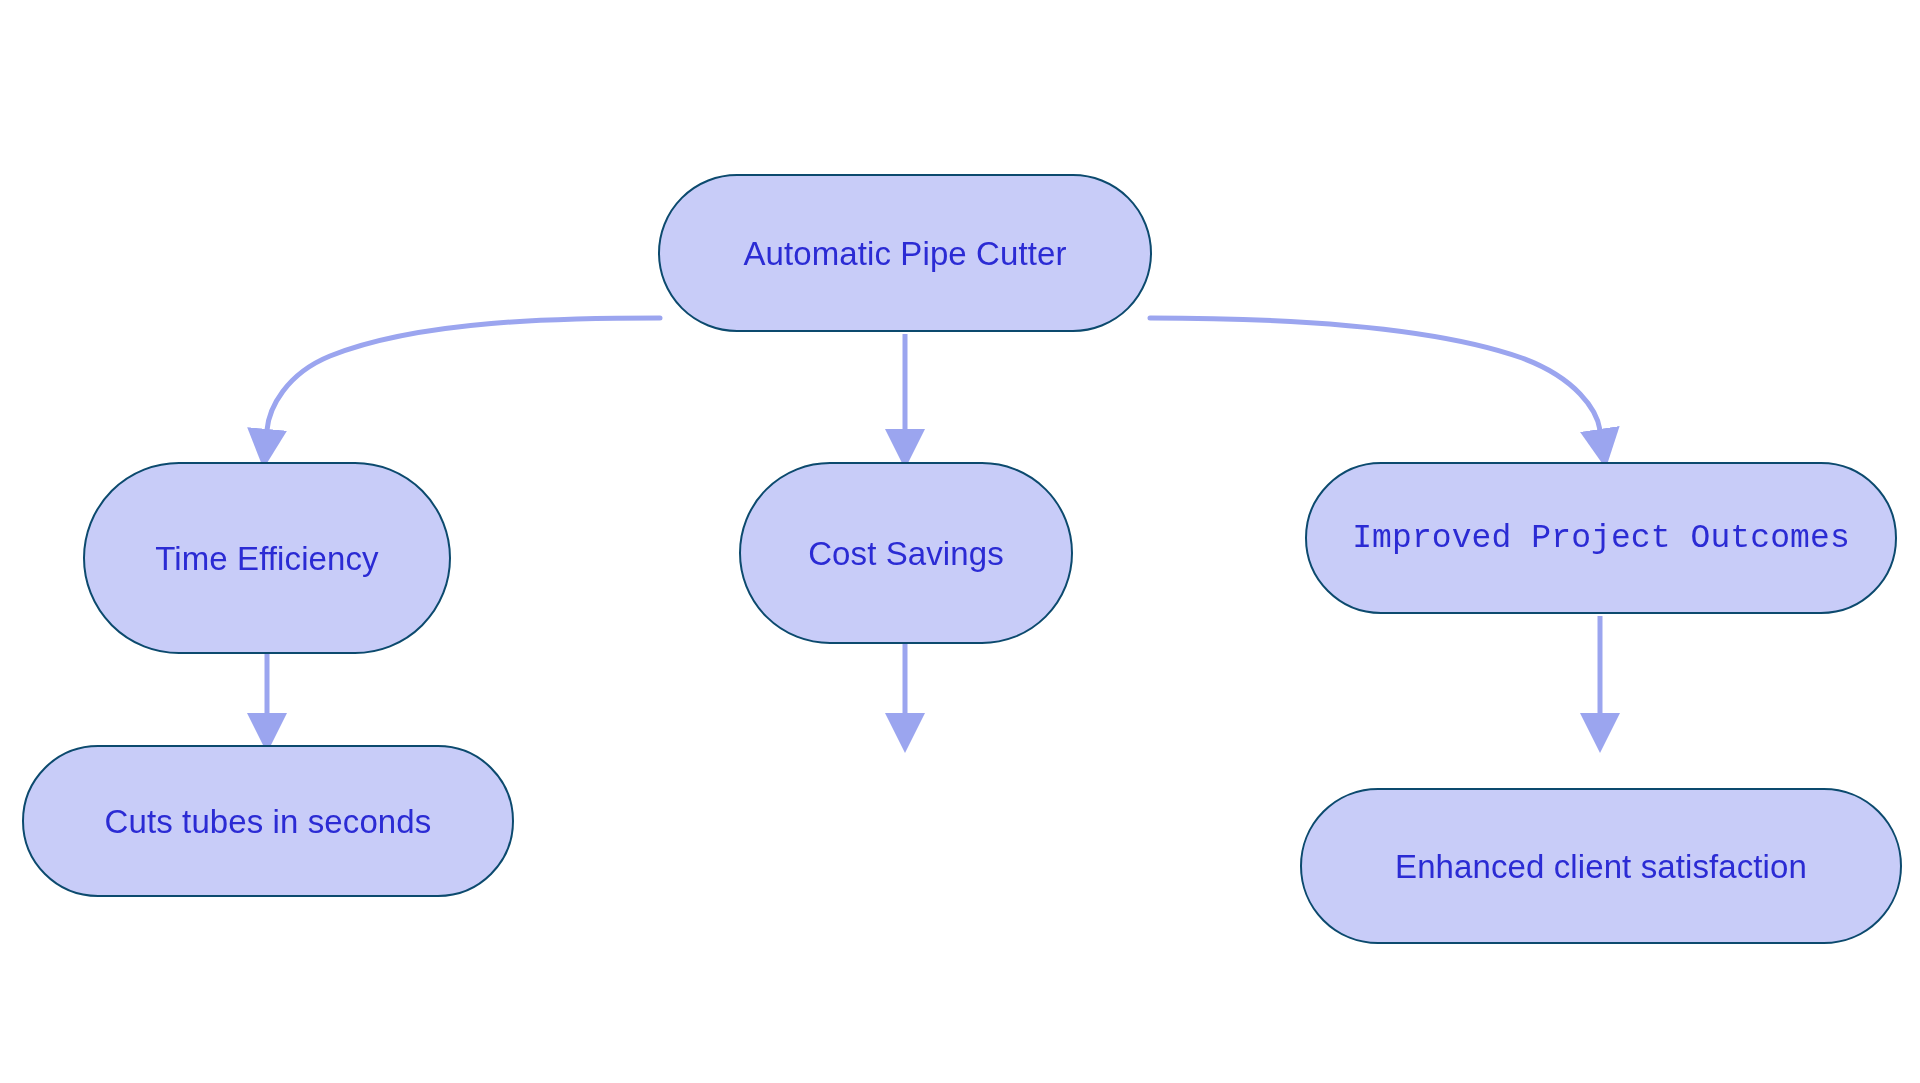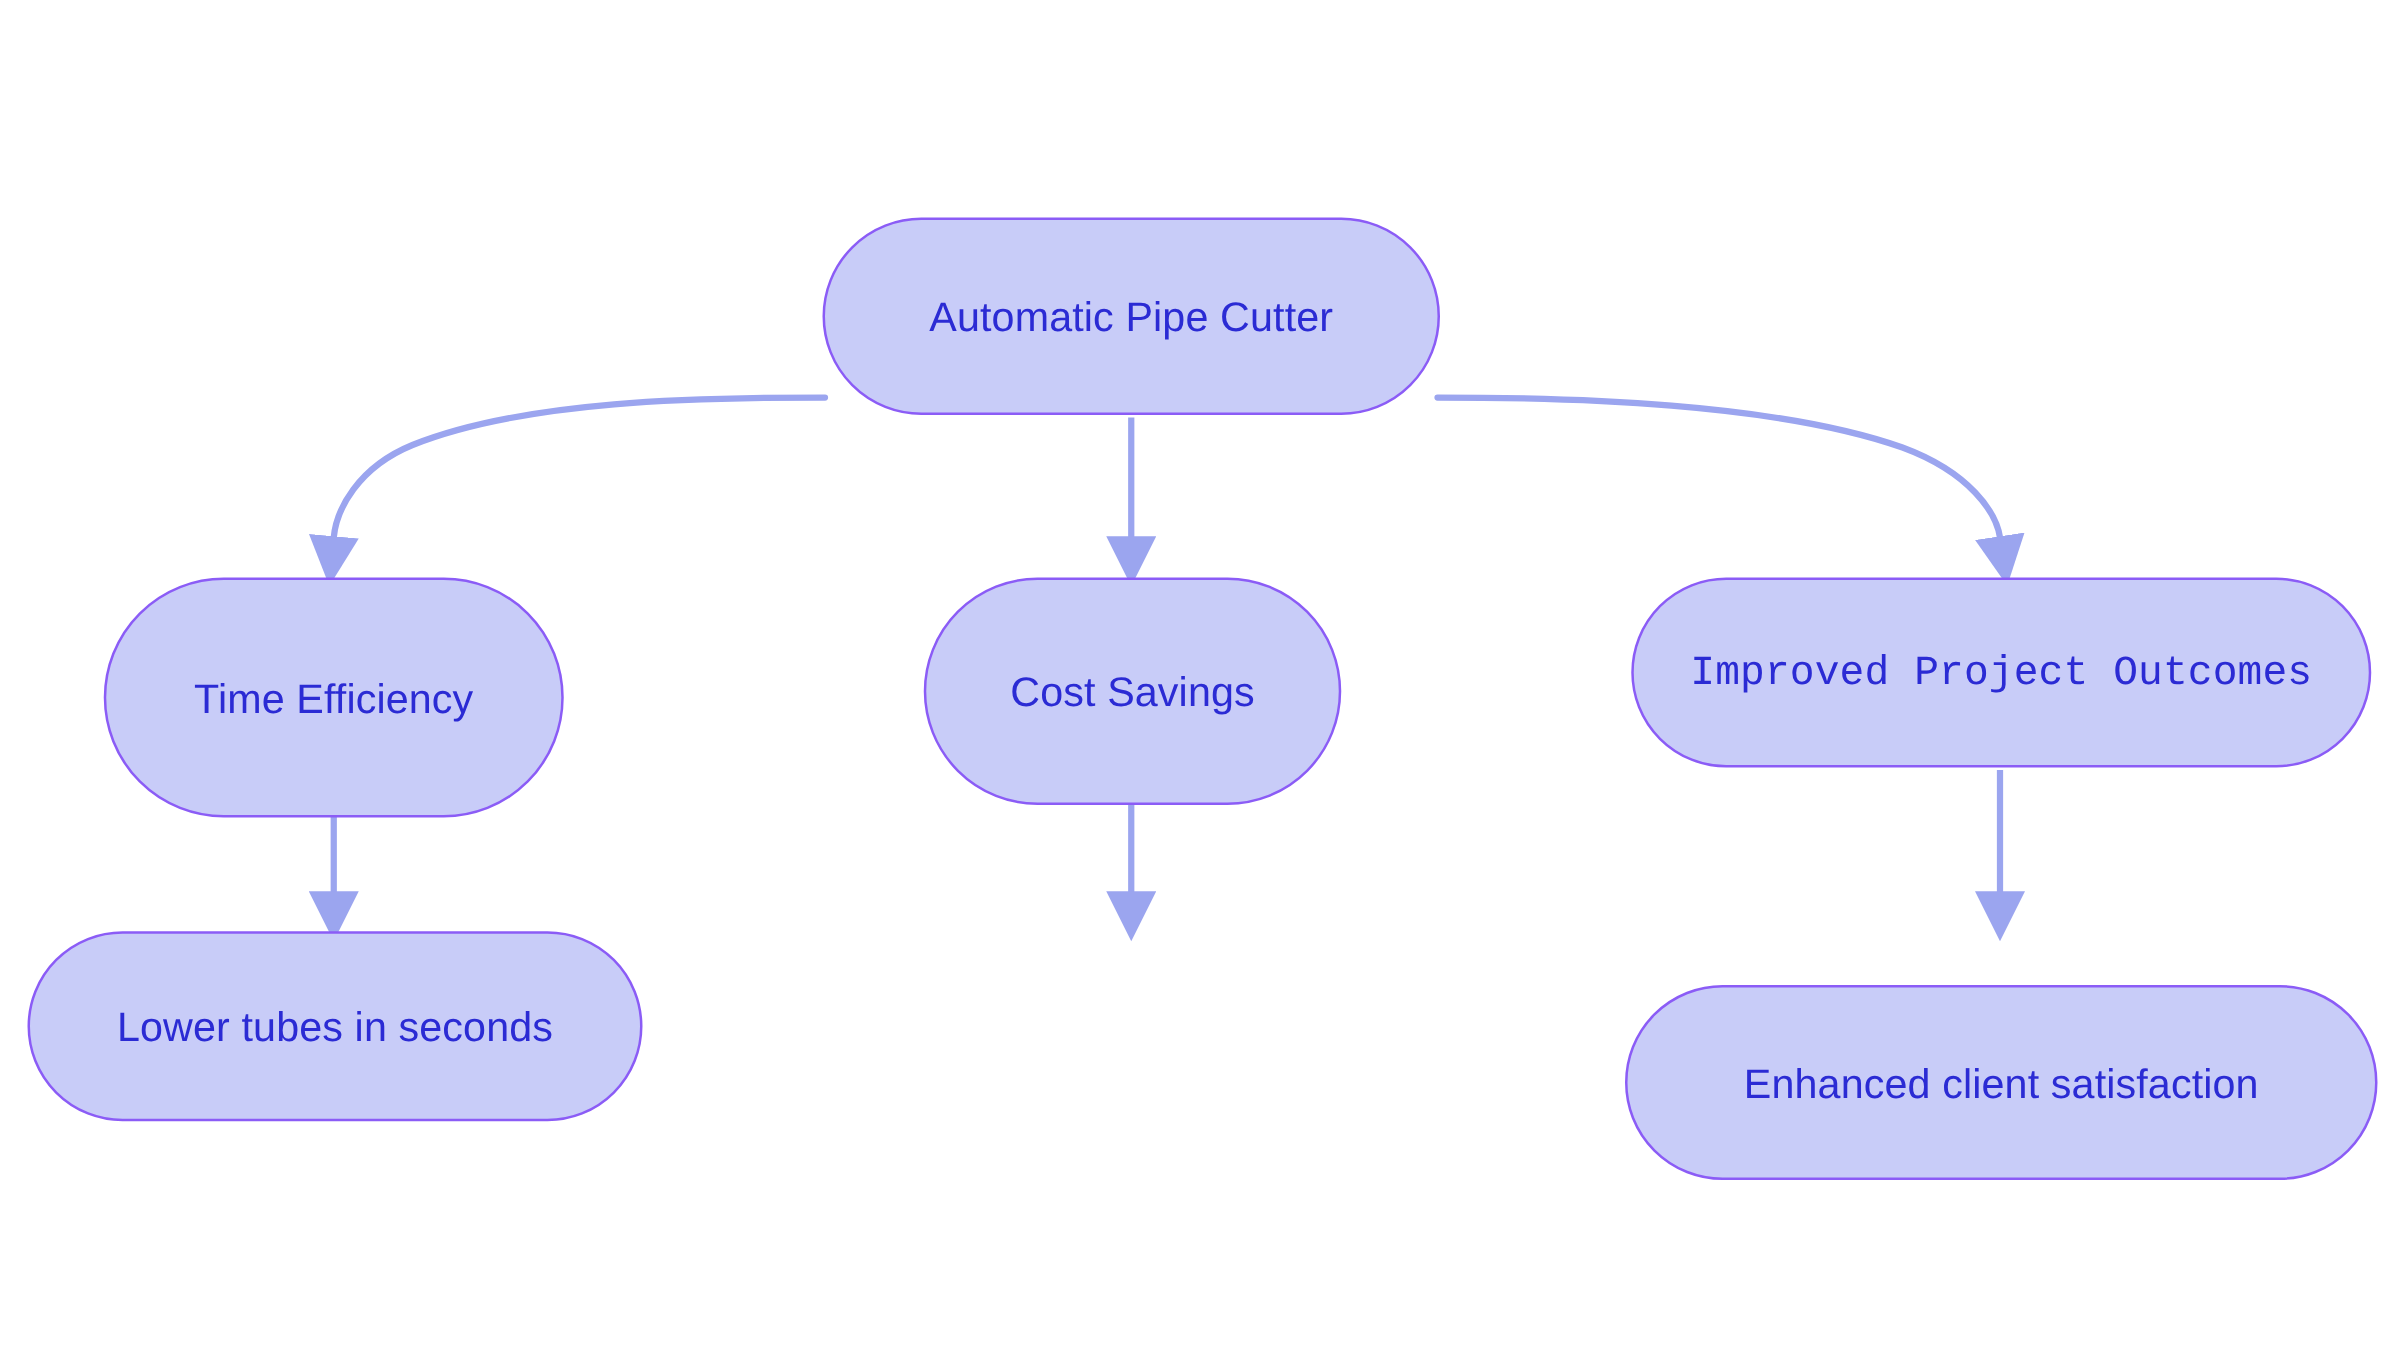--- a/index.html
+++ b/index.html
@@ -28,21 +28,21 @@
     height: 1083px;
     pointer-events: none;
   }
   .node {
     position: absolute;
     box-sizing: border-box;
     display: flex;
     align-items: center;
     justify-content: center;
     background: #c8ccf8;
-    border: 2px solid #8b5cf6;
+    border: 2px solid #0c4a6e;
     border-radius: 999px;
     color: #2b2bd4;
     font-size: 33px;
     font-weight: 400;
     letter-spacing: 0.1px;
     white-space: nowrap;
     text-align: center;
   }
   .node-label {
     display: block;
@@ -95,21 +95,21 @@
 
   <div class="node" id="node-cost">
     <span class="node-label">Cost Savings</span>
   </div>
 
   <div class="node" id="node-outcomes">
     <span class="node-label">Improved Project Outcomes</span>
   </div>
 
   <div class="node" id="node-cuts">
-    <span class="node-label">Lower tubes in seconds</span>
+    <span class="node-label">Cuts tubes in seconds</span>
   </div>
 
 
   <div class="node" id="node-client">
     <span class="node-label">Enhanced client satisfaction</span>
   </div>
 
 </div>
 
 </body></html>

